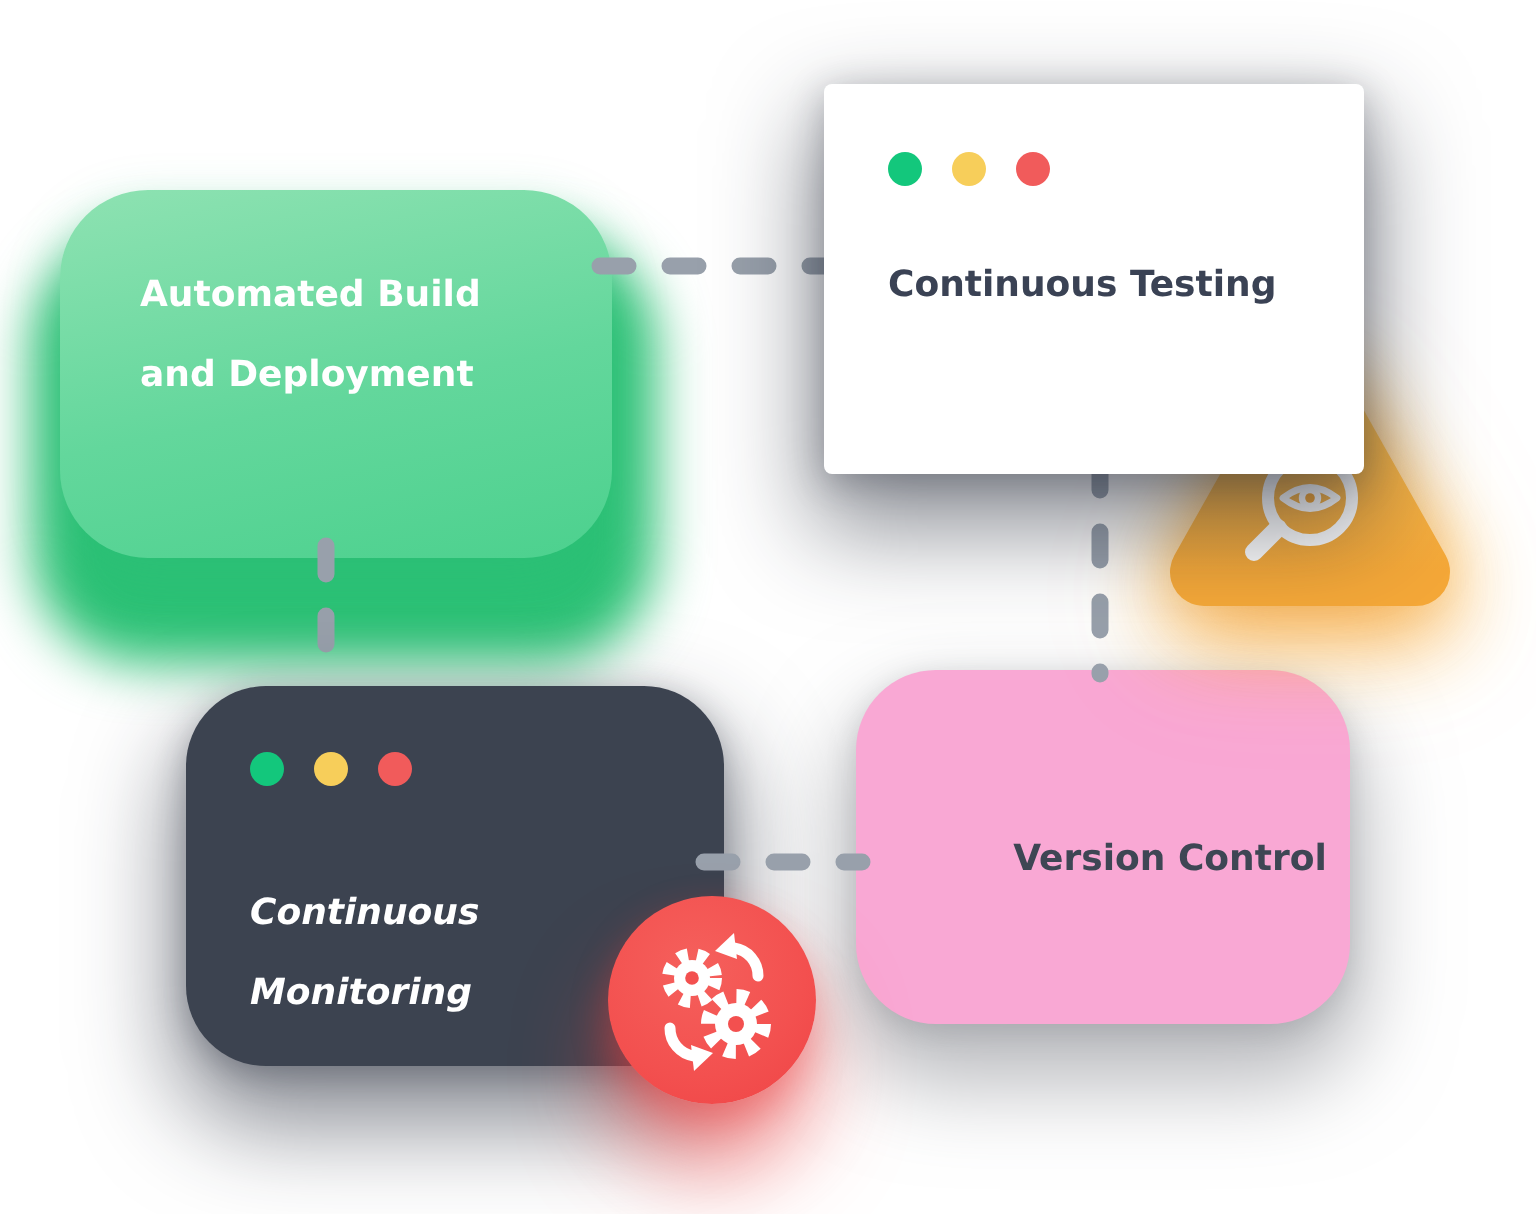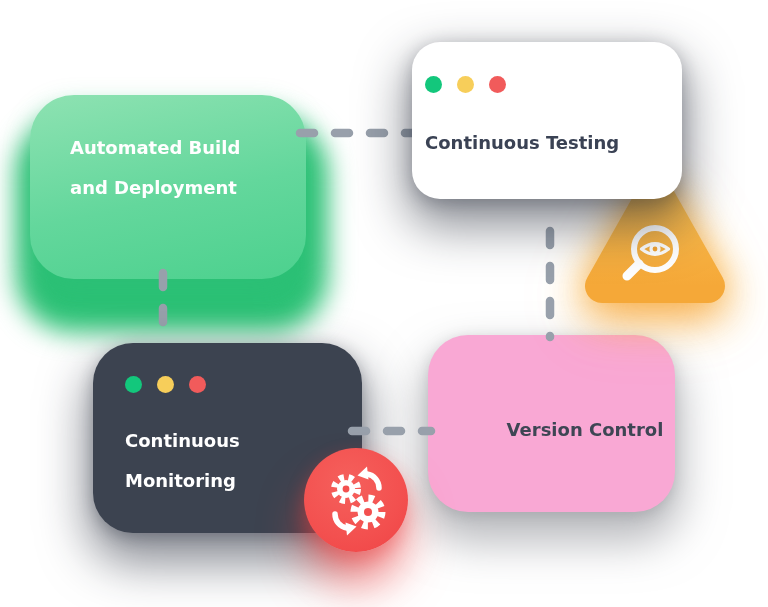--- a/index.html
+++ b/index.html
@@ -18,33 +18,33 @@
   .card-green{
     left:30px;top:95px;width:276px;height:184px;border-radius:44px;z-index:2;
     background:linear-gradient(168deg,#8EE2B2 0%,#63D79C 55%,#4CD18E 100%);
     padding:33px 26px 0 40px;
     box-shadow:0 10px 26px rgba(46,190,120,0.35);
   }
   .card-green .card-label{color:#FFFFFF;width:214px;}
 
   
   .card-white{
-    left:412px;top:42px;width:270px;height:157px;border-radius:28px;z-index:7;
-    background:#FFFFFF;padding:34px 24px 0 13px;
+    left:412px;top:42px;width:270px;height:195px;border-radius:4px;z-index:7;
+    background:#FFFFFF;padding:34px 24px 0 32px;
     box-shadow:0 22px 48px 6px rgba(31,37,51,0.50),0 4px 18px rgba(31,37,51,0.28);
   }
   .card-white .card-label{color:#3A4254;width:206px;margin-top:30px;}
 
   
   .card-dark{
     left:93px;top:343px;width:269px;height:190px;border-radius:40px;z-index:4;
     background:#3C4350;padding:33px 24px 0 32px;
     box-shadow:0 24px 48px 6px rgba(31,37,51,0.52),0 4px 16px rgba(31,37,51,0.30);
   }
-  .card-dark .card-label{color:#FFFFFF;width:212px;margin-top:28px;}
+  .card-dark .card-label{color:#FFFFFF;width:212px;margin-top:44px;font-style:italic;}
 
   
   .card-gray{
     left:428px;top:335px;width:247px;height:177px;border-radius:40px;z-index:4;
     background:#f9a8d4;display:flex;align-items:center;justify-content:flex-end;
     padding-top:12px;
     box-shadow:0 24px 44px 6px rgba(125,128,134,0.55),0 4px 14px rgba(125,128,134,0.30);
   }
   .card-gray .card-label{color:#3E4654;width:180px;text-align:center;}
 

